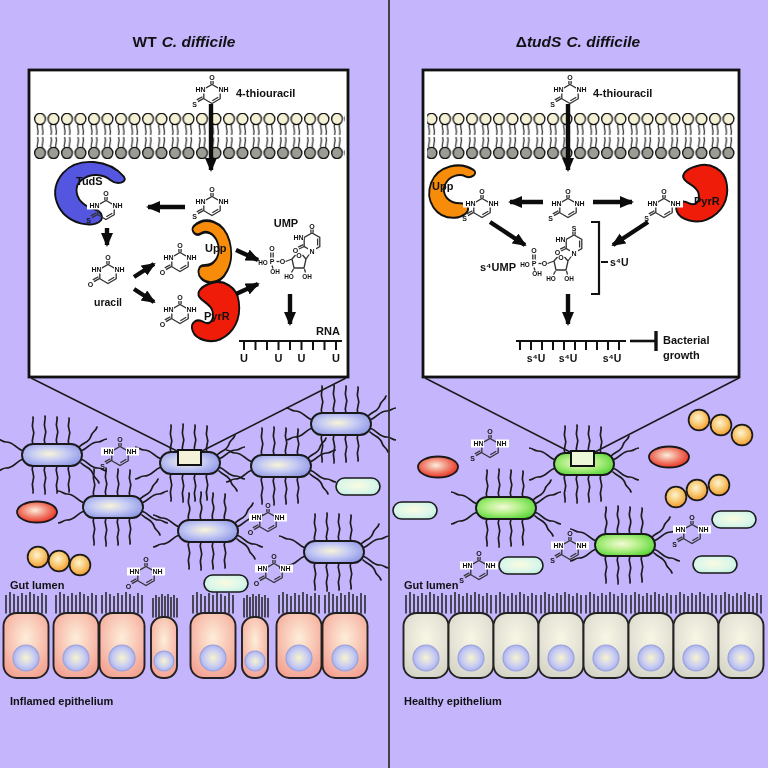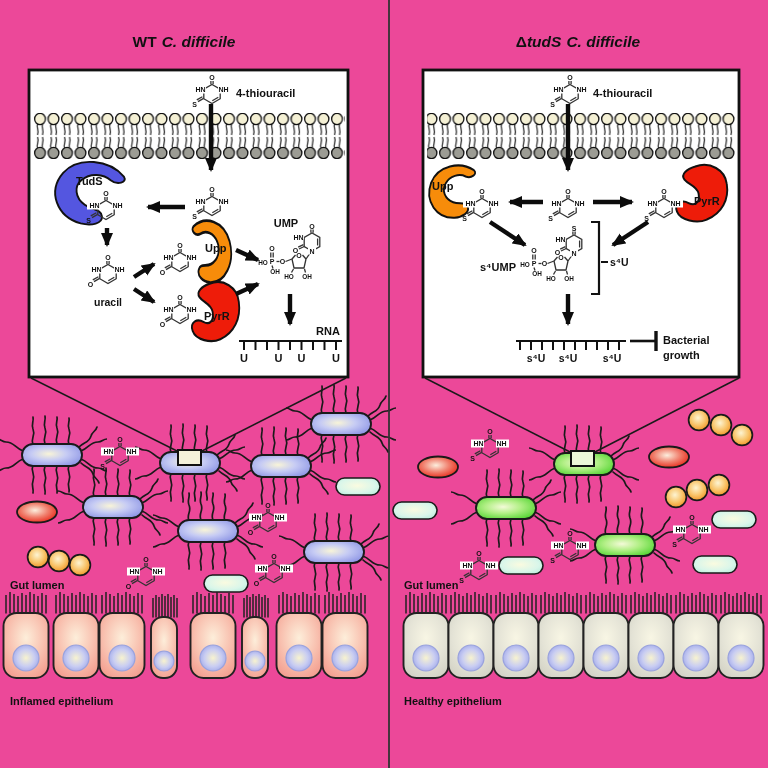--- a/index.html
+++ b/index.html
@@ -1,16 +1,16 @@
 <!DOCTYPE html>
 <html><head>
 <meta charset="utf-8">
 <style>
   html,body{margin:0;padding:0;background:#fff;}
-  .fig{position:relative;width:768px;height:768px;background:#ec4899;overflow:hidden;
+  .fig{position:relative;width:768px;height:768px;background:#c4b5fd;overflow:hidden;
        font-family:"Liberation Sans",sans-serif;}
   svg text{font-family:"Liberation Sans",sans-serif;fill:#111;}
   .atom{font-size:7px;font-weight:bold;}
   .atom-s{font-size:6.4px;font-weight:bold;}
   .lbl{font-size:11px;font-weight:bold;}
   .lbl-sm{font-size:10.5px;font-weight:bold;}
   .title{font-size:15.5px;font-weight:bold;}
   .it{font-style:italic;}
   .arr{stroke:#0c0c0c;stroke-width:4.4;fill:none;marker-end:url(#ah);}
   .thin{stroke:#1a1a1a;stroke-width:1.5;fill:none;}

